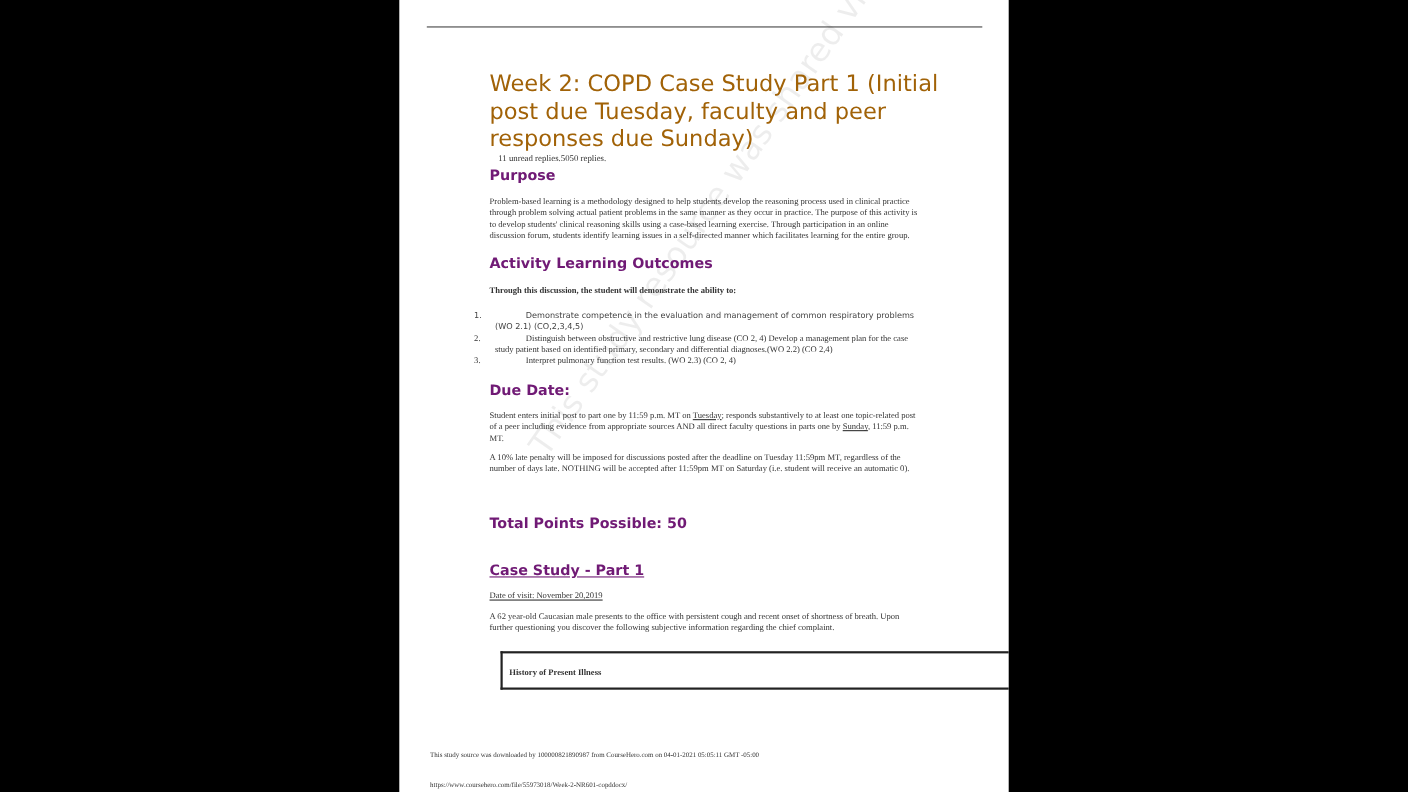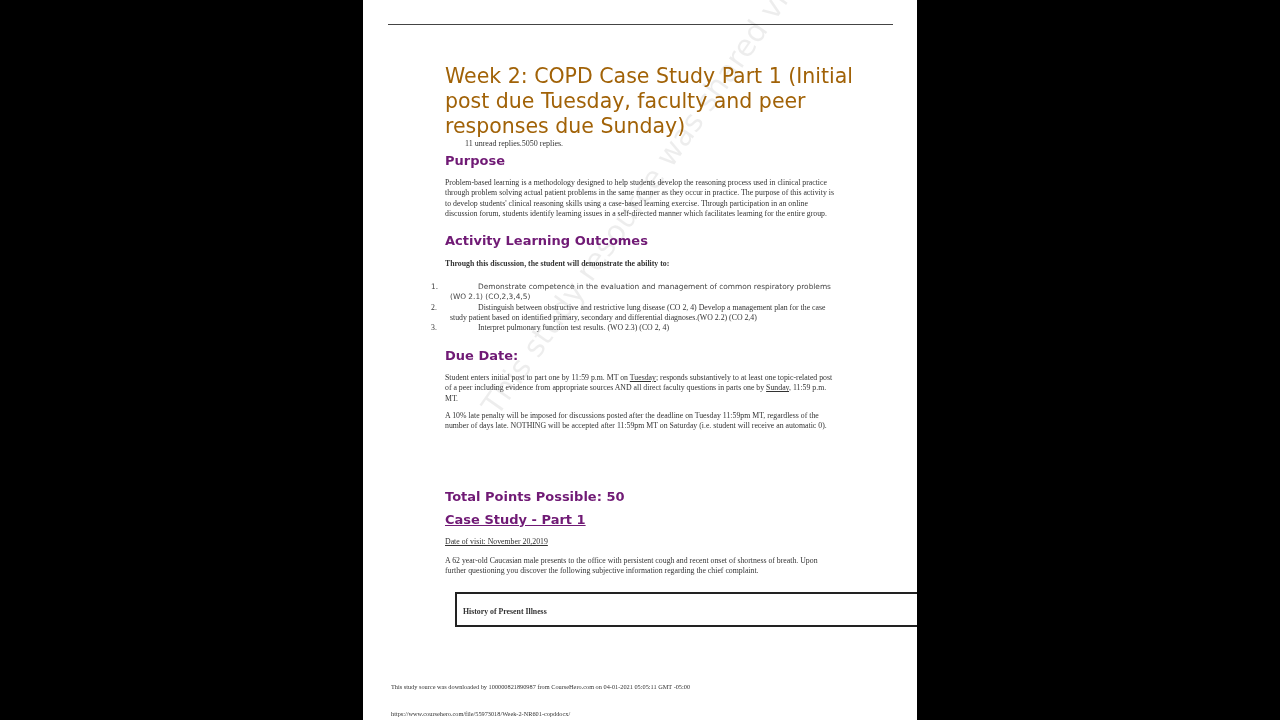--- a/index.html
+++ b/index.html
@@ -1,21 +1,21 @@
 <!DOCTYPE html>
 <html><head>
 <meta charset="utf-8">
 <style>
   html, body { margin:0; padding:0; }
   body { width:1280px; height:720px; background:#000; position:relative; overflow:hidden; font-family:"Liberation Serif", serif; }
   .page { position:absolute; left:363px; top:0; width:554px; height:720px; background:#fff; overflow:hidden; }
   .topline { position:absolute; left:25px; top:24px; width:505px; height:1px; background:#444; }
   .sans { font-family:"DejaVu Sans", sans-serif; color:#222; }
   .title { position:absolute; left:82px; top:64px; width:420px; font-size:20.5px; line-height:25px; color:#a16207; font-weight:normal; margin:0; }
-  .replies { position:absolute; left:102px; top:139px; font-size:8px; color:#333; }
+  .replies { position:absolute; left:90px; top:139px; font-size:8px; color:#333; }
   .h2 { position:absolute; left:82px; font-size:13px; font-weight:bold; margin:0; color:#701a75; }
   .para { position:absolute; left:82px; width:395px; font-size:7.8px; line-height:10.3px; color:#333; margin:0; }
   .bold-intro { position:absolute; left:82px; top:259px; font-size:7.8px; font-weight:bold; color:#333; }
   .ol { position:absolute; left:68px; top:282px; width:412px; margin:0; padding:0; list-style:none; font-size:7.8px; line-height:10.3px; color:#333; }
   .ol li { position:relative; padding-left:19px; text-indent:28px; }
   .ol li .num { position:absolute; left:0; top:0; text-indent:0; }
   .ol li.sansitem { font-family:"DejaVu Sans", sans-serif; font-size:7.4px; color:#444; }
   .u { text-decoration:underline; }
   .box { position:absolute; left:92px; top:592px; width:470px; height:31px; border:2px solid #222; border-right:none; }
   .box-label { position:absolute; left:6px; top:13px; font-size:7.8px; font-weight:bold; color:#333; }
@@ -52,21 +52,21 @@
     <li>
       <span class="num">3.</span>
       <span>Interpret pulmonary function test results. (WO 2.3) (CO 2, 4)</span>
     </li>
   </ol>
 
   <h2 class="h2 sans" style="top:348px;">Due Date:</h2>
   <p class="para" style="top:373px;"><span>Student enters initial post to part one by 11:59 p.m. MT on </span><span class="u">Tuesday</span><span>; responds substantively to at least one topic-related post of a peer including evidence from appropriate sources AND all direct faculty questions in parts one by </span><span class="u">Sunday</span><span>, 11:59 p.m. MT.</span></p>
   <p class="para" style="top:411px;"> A 10% late penalty will be imposed for discussions posted after the deadline on Tuesday 11:59pm MT, regardless of the number of days late. NOTHING will be accepted after 11:59pm MT on Saturday (i.e. student will receive an automatic 0).</p>
 
-  <h2 class="h2 sans" style="top:489px;">Total Points Possible:  50</h2>
+  <h2 class="h2 sans" style="top:469px;">Total Points Possible:  50</h2>
 
   <h2 class="h2 sans" style="top:512px;text-decoration:underline;">Case Study - Part 1</h2>
   <p class="para" style="top:537px;text-decoration:underline;">Date of visit: November 20,2019</p>
   <p class="para" style="top:556px;">A 62 year-old Caucasian male presents to the office with persistent cough and recent onset of shortness of breath. Upon further questioning you discover the following subjective information regarding the chief complaint.</p>
 
   <div class="box">
     <div class="box-label">History of Present Illness</div>
   </div>
 
   <div class="footer1">This study source was downloaded by 100000821890987 from CourseHero.com on 04-01-2021 05:05:11 GMT -05:00</div>

